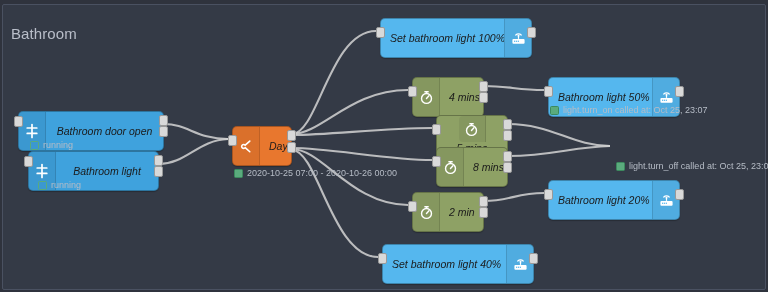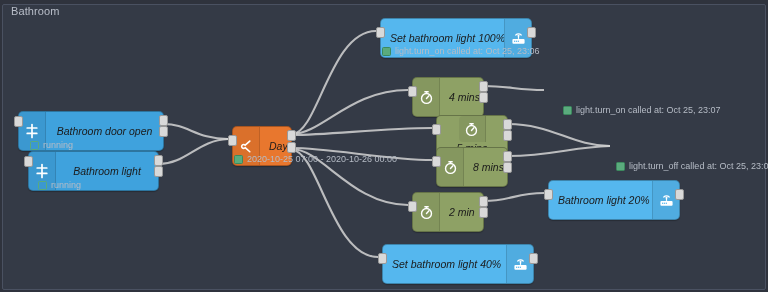--- a/index.html
+++ b/index.html
@@ -6,21 +6,21 @@
   body{width:768px;height:292px;overflow:hidden;font-family:"Liberation Sans",sans-serif;}
 
   #canvas{position:relative;width:768px;height:292px;background:#2f333d;}
 
   
   .group-box{
     position:absolute;left:2px;top:4px;width:762px;height:284px;
     background:#343a46;border:1px solid #4a5161;border-radius:2px;
   }
   .group-label{
-    position:absolute;left:8px;top:0;font-size:11px;color:#b9bec9;
+    position:absolute;left:8px;top:20px;font-size:15px;color:#b9bec9;
     letter-spacing:.1px;
   }
 
   
   #wires{position:absolute;left:0;top:0;width:768px;height:292px;pointer-events:none;}
   #wires path{fill:none;stroke:#d4d4d4;stroke-width:2.1px;opacity:.85;}
 
   
   .node{
     position:absolute;height:40px;border-radius:5px;
@@ -150,21 +150,21 @@
     <span class="icon-cell">
       <svg class="gl" width="15" height="15" viewBox="0 0 16 16">
         <path d="M11.5,2.2 L6.6,6.6 M11.5,13.6 L6.6,9.2 M6.6,6.6 A2.1,2.1 0 1 0 6.6,9.2" fill="none" stroke="#fff" stroke-width="1.7" stroke-linecap="round"></path>
       </svg>
     </span>
     <span class="label center">Day</span>
     <i class="port in" style="top:8px;"></i>
     <i class="port out" style="top:3px;"></i>
     <i class="port out" style="top:15px;"></i>
   </div>
-  <div class="status" style="left:234px;top:154px;">
+  <div class="status" style="left:234px;top:168px;">
     <span class="dot"></span>
     <span>2020-10-25 07:00 - 2020-10-26 00:00</span>
   </div>
 
   <div class="node ha-service" style="left:380px;top:18px;width:152px;">
     <span class="label center">Set bathroom light 100%</span>
     <span class="icon-cell right">
       <svg class="gl" width="17" height="15" viewBox="0 0 18 16">
         <rect x="2.5" y="8.4" width="13" height="5.1" rx="1.1" fill="#fff"></rect>
         <g fill="#55b7ee">
@@ -173,24 +173,20 @@
           <rect x="8.2" y="10.3" width="1.3" height="1.3"></rect>
         </g>
         <path d="M9,8.4 L9,5.2" stroke="#fff" stroke-width="1.3"></path>
         <path d="M6.1,4.3 A4.1,4.1 0 0 1 11.9,4.3" fill="none" stroke="#fff" stroke-width="1.3" stroke-linecap="round"></path>
         <circle cx="9" cy="5.0" r="1.1" fill="#fff"></circle>
       </svg>
     </span>
     <i class="port in" style="top:8px;"></i>
     <i class="port out" style="top:8px;"></i>
   </div>
-  <div class="status" style="left:382px;top:46px;">
-    <span class="dot"></span>
-    <span>light.turn_on called at: Oct 25, 23:06</span>
-  </div>
 
   <div class="node timer" style="left:412px;top:77px;width:72px;">
     <span class="icon-cell">
       <svg class="gl" width="15" height="15" viewBox="0 0 16 16">
         <circle cx="8" cy="9" r="5.3" fill="none" stroke="#fff" stroke-width="1.5"></circle>
         <line x1="8" y1="9" x2="10.6" y2="6.2" stroke="#fff" stroke-width="1.5" stroke-linecap="round"></line>
         <line x1="6.3" y1="1.9" x2="9.7" y2="1.9" stroke="#fff" stroke-width="1.6" stroke-linecap="round"></line>
         <line x1="8" y1="1.9" x2="8" y2="3.7" stroke="#fff" stroke-width="1.6"></line>
       </svg>
     </span>
@@ -238,21 +234,39 @@
         <line x1="6.3" y1="1.9" x2="9.7" y2="1.9" stroke="#fff" stroke-width="1.6" stroke-linecap="round"></line>
         <line x1="8" y1="1.9" x2="8" y2="3.7" stroke="#fff" stroke-width="1.6"></line>
       </svg>
     </span>
     <span class="label left">2 min</span>
     <i class="port in" style="top:8px;"></i>
     <i class="port out" style="top:3px;"></i>
     <i class="port out" style="top:14px;"></i>
   </div>
 
-  <div class="status" style="left:550px;top:105px;margin-left:13px;">
+  <div class="node ha-service" style="left:548px;top:77px;width:132px;">
+    <span class="label center">Bathroom light 50%</span>
+    <span class="icon-cell right">
+      <svg class="gl" width="17" height="15" viewBox="0 0 18 16">
+        <rect x="2.5" y="8.4" width="13" height="5.1" rx="1.1" fill="#fff"></rect>
+        <g fill="#55b7ee">
+          <rect x="4.2" y="10.3" width="1.3" height="1.3"></rect>
+          <rect x="6.2" y="10.3" width="1.3" height="1.3"></rect>
+          <rect x="8.2" y="10.3" width="1.3" height="1.3"></rect>
+        </g>
+        <path d="M9,8.4 L9,5.2" stroke="#fff" stroke-width="1.3"></path>
+        <path d="M6.1,4.3 A4.1,4.1 0 0 1 11.9,4.3" fill="none" stroke="#fff" stroke-width="1.3" stroke-linecap="round"></path>
+        <circle cx="9" cy="5.0" r="1.1" fill="#fff"></circle>
+      </svg>
+    </span>
+    <i class="port in" style="top:8px;"></i>
+    <i class="port out" style="top:8px;"></i>
+  </div>
+  <div class="status" style="left:550px;top:105px;">
     <span class="dot"></span>
     <span>light.turn_on called at: Oct 25, 23:07</span>
   </div>
 
   <div class="status" style="left:616px;top:161px;">
     <span class="dot"></span>
     <span>light.turn_off called at: Oct 25, 23:0</span>
   </div>
 
   <div class="node ha-service" style="left:548px;top:180px;width:132px;">

